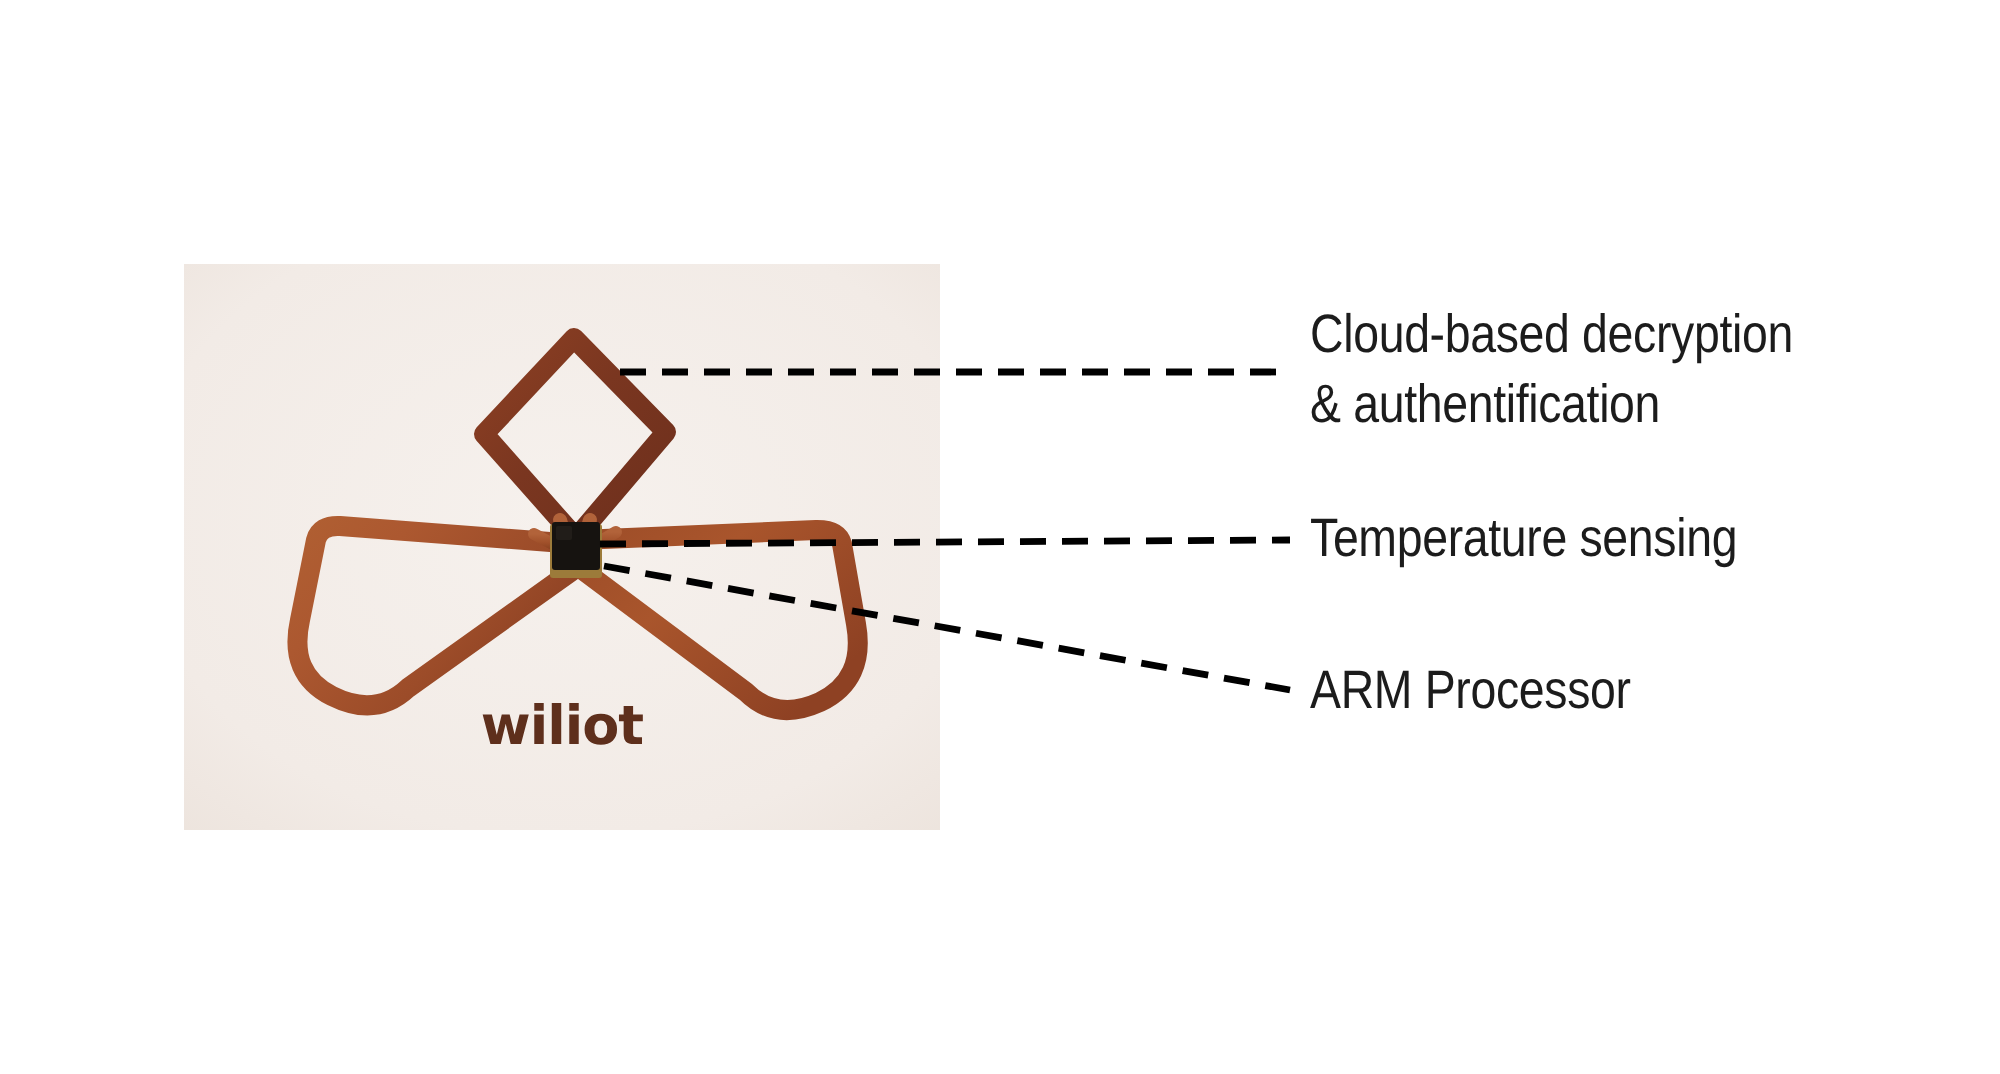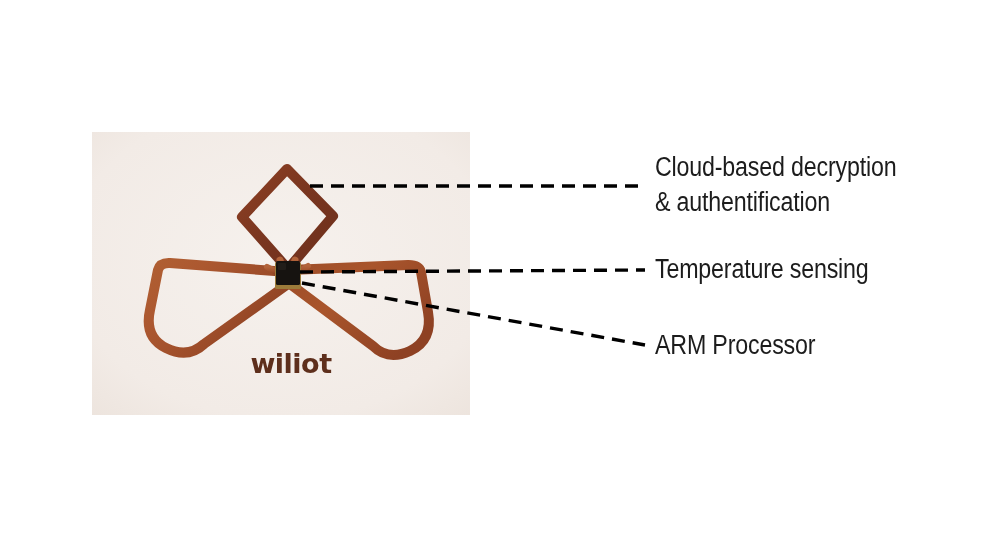--- a/index.html
+++ b/index.html
@@ -47,21 +47,20 @@
     top: 218px;
     width: 378px;
     text-align: center;
     font-family: "DejaVu Sans", sans-serif;
     font-size: 27px;
     font-weight: 700;
     letter-spacing: -0.5px;
     color: #5e2f1c;
     line-height: 1;
     user-select: none;
-    margin-left: 10px;
   }
 
   
   .leader-layer {
     position: absolute;
     left: 0; top: 0;
     width: 1000px;
     height: 537px;
     pointer-events: none;
   }

